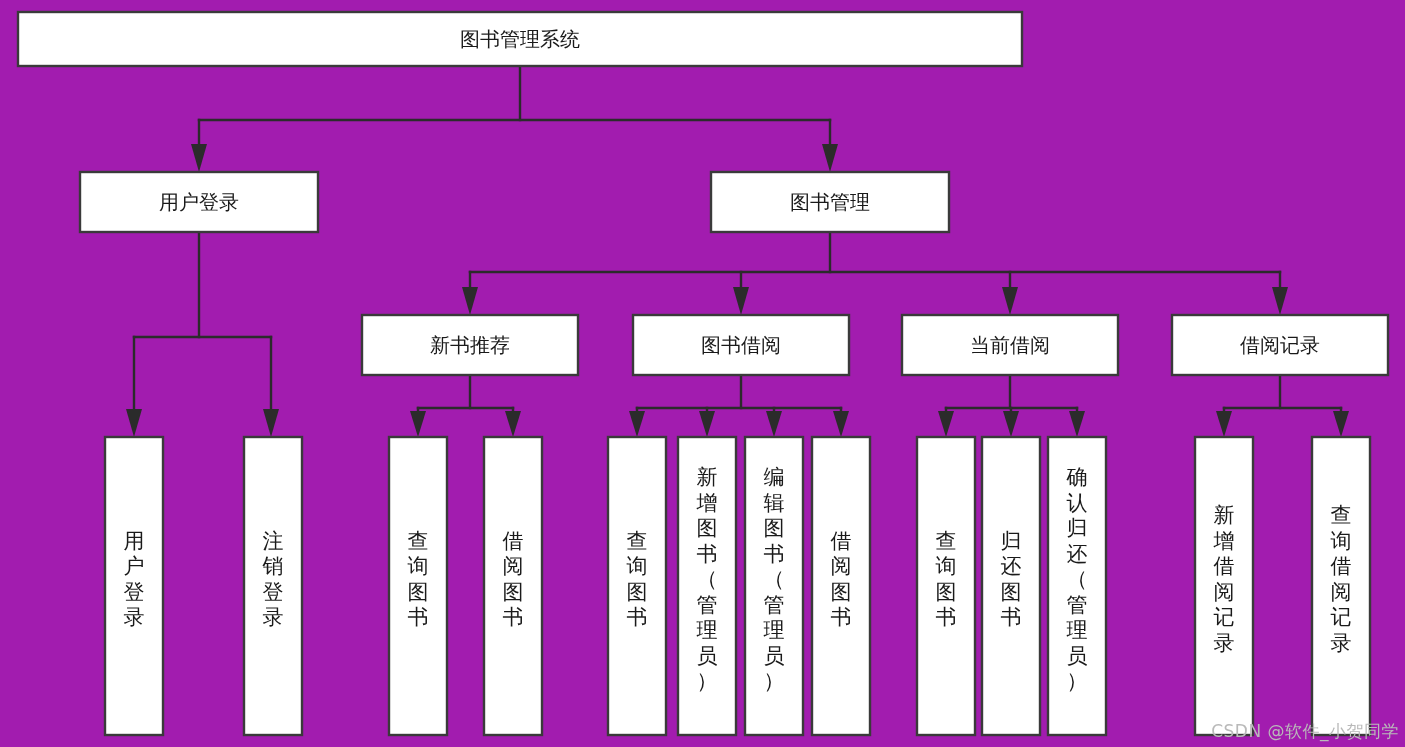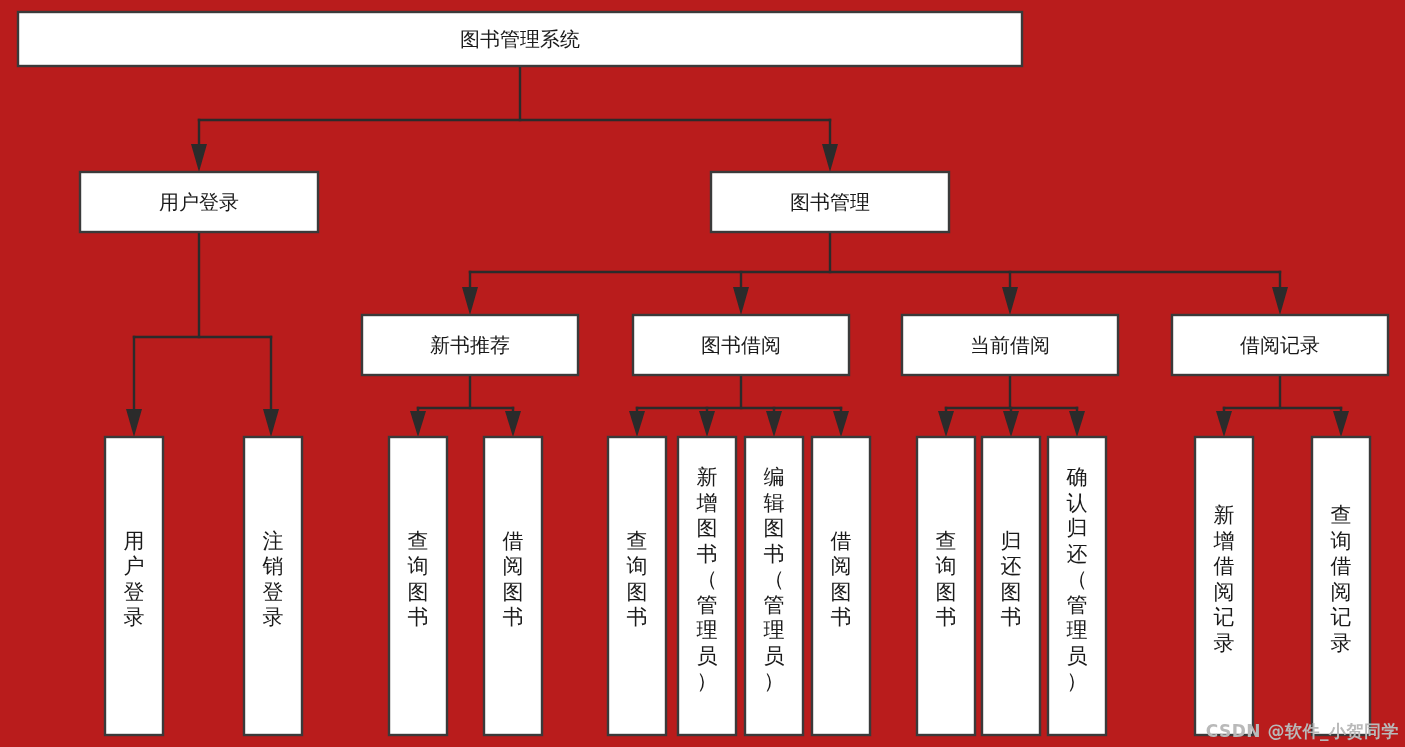--- a/index.html
+++ b/index.html
@@ -10,21 +10,21 @@
   body {
     width: 1405px;
     height: 747px;
     font-family: "DejaVu Sans", "Liberation Sans", sans-serif;
     overflow: hidden;
   }
   #diagram-root {
     position: relative;
     width: 1405px;
     height: 747px;
-    background: #b91c1c;
+    background: #a21caf;
   }
   svg.tree-canvas {
     position: absolute;
     left: 0;
     top: 0;
     width: 1405px;
     height: 747px;
     display: block;
   }
   .node-box {
@@ -58,21 +58,20 @@
   .watermark {
     position: absolute;
     right: 6px;
     bottom: 4px;
     font-family: "DejaVu Sans", "Liberation Sans", sans-serif;
     font-size: 17px;
     color: #b9b9b9;
     letter-spacing: 0.5px;
     white-space: nowrap;
     pointer-events: none;
-    font-weight: bold;
   }
 </style>
 </head>
 <body>
 
 <div id="diagram-root">
 
   <svg class="tree-canvas" viewBox="0 0 1405 747" xmlns="http://www.w3.org/2000/svg">
 
     <g>

